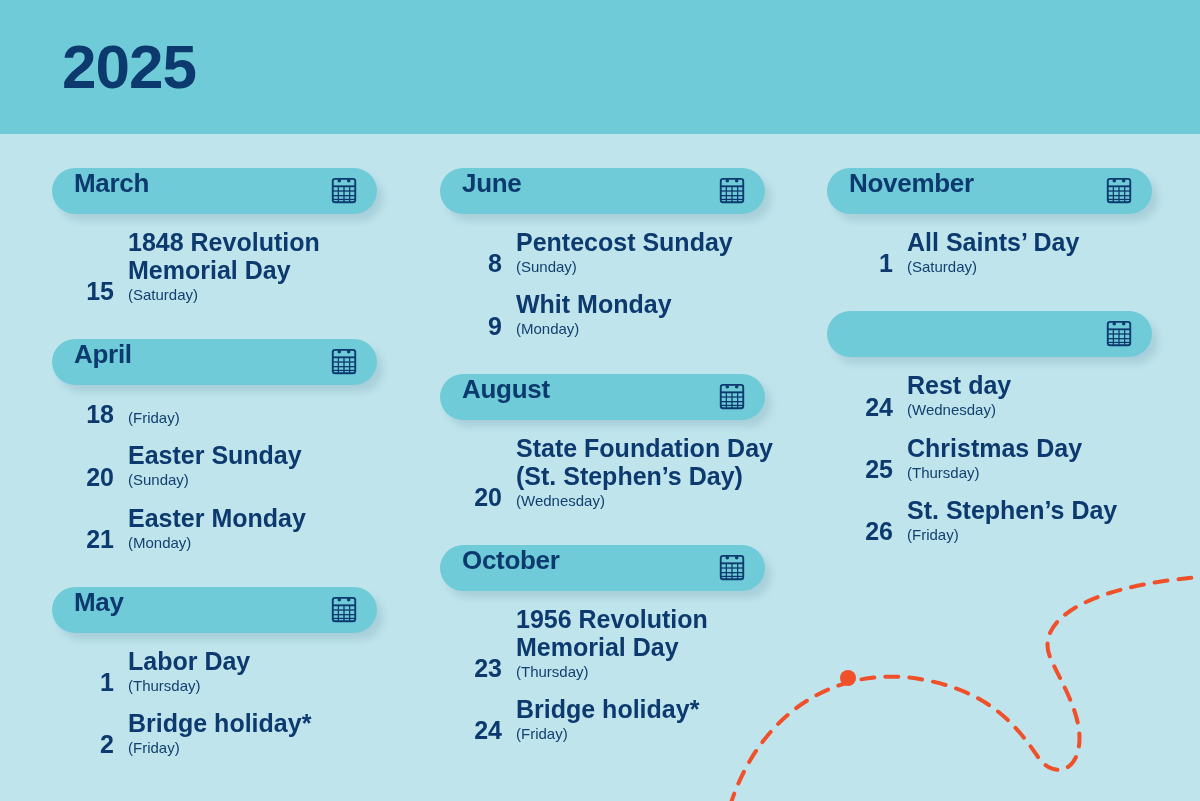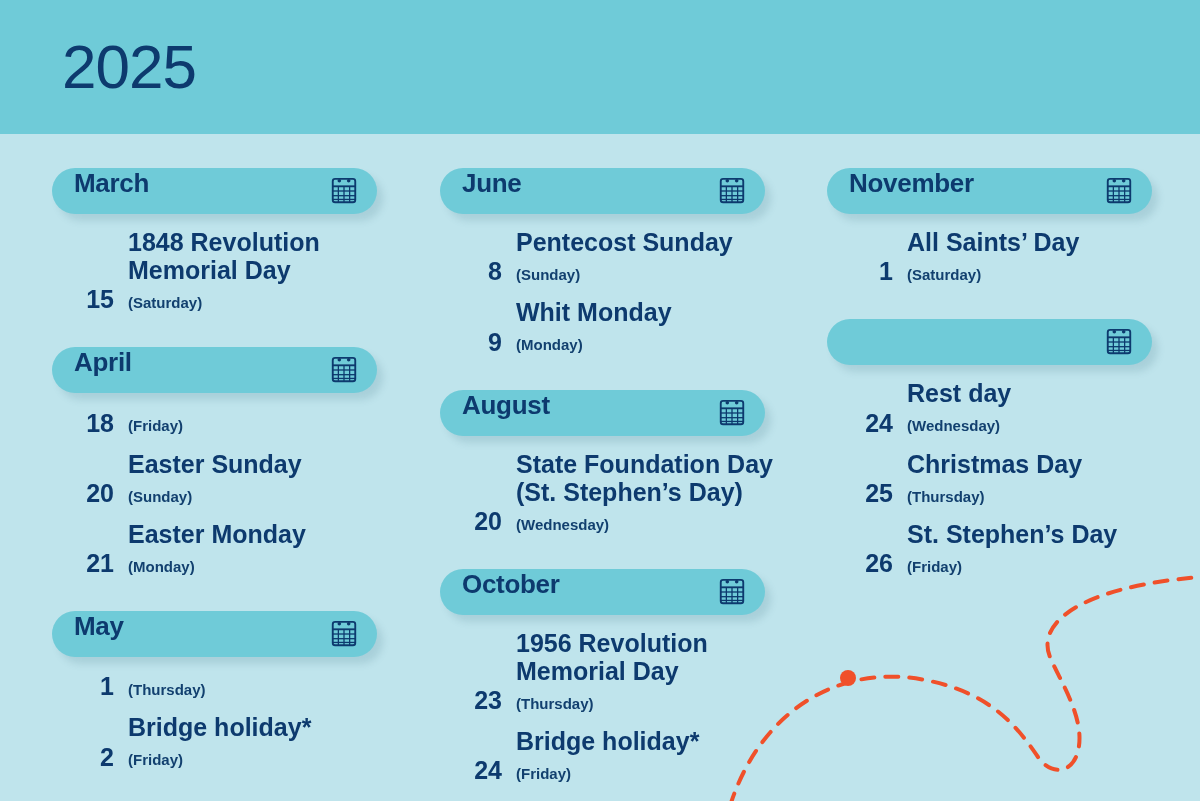--- a/index.html
+++ b/index.html
@@ -24,21 +24,21 @@
     height: 134px;
     background: #6FCBD8;
     z-index: 2;
   }
 
   .year-title {
     position: absolute;
     left: 62px;
     top: 36px;
     font-size: 62px;
-    font-weight: normal;
+    font-weight: bold;
     color: #0D3A6E;
     letter-spacing: -1px;
     line-height: 1;
   }
 
   
   .decor-swoosh {
     position: absolute;
     right: 0;
     bottom: 0;
@@ -128,24 +128,24 @@
   .entry-name {
     font-size: 25px;
     font-weight: bold;
     color: #0D3A6E;
     line-height: 1.12;
     white-space: pre-line;
   }
 
   .entry-weekday {
     font-size: 15px;
-    font-weight: bold;
+    font-weight: normal;
     color: #12406F;
     line-height: 1.35;
-    margin-top: 9px;
+    margin-top: 1px;
   }
 
   
   .column-2 .entries { padding-left: 20px; }
 </style>
 </head>
 <body>
 
 <div class="header-band">
   <div class="year-title">2025</div>
@@ -243,20 +243,21 @@
           <line x1="22" y1="11" x2="22" y2="28" stroke="#0D3A6E" stroke-width="1.4"></line>
           <line x1="4" y1="16" x2="28" y2="16" stroke="#0D3A6E" stroke-width="1.4"></line>
           <line x1="4" y1="21" x2="28" y2="21" stroke="#0D3A6E" stroke-width="1.4"></line>
           <line x1="4" y1="25" x2="28" y2="25" stroke="#0D3A6E" stroke-width="1.4"></line>
         </svg>
       </div>
       <div class="entries">
         <div class="entry">
           <div class="entry-day">1</div>
           <div class="entry-body">
+            <div class="entry-name">Labor Day</div>
             <div class="entry-weekday">(Thursday)</div>
           </div>
         </div>
         <div class="entry">
           <div class="entry-day">2</div>
           <div class="entry-body">
             <div class="entry-name">Bridge holiday*</div>
             <div class="entry-weekday">(Friday)</div>
           </div>
         </div>

